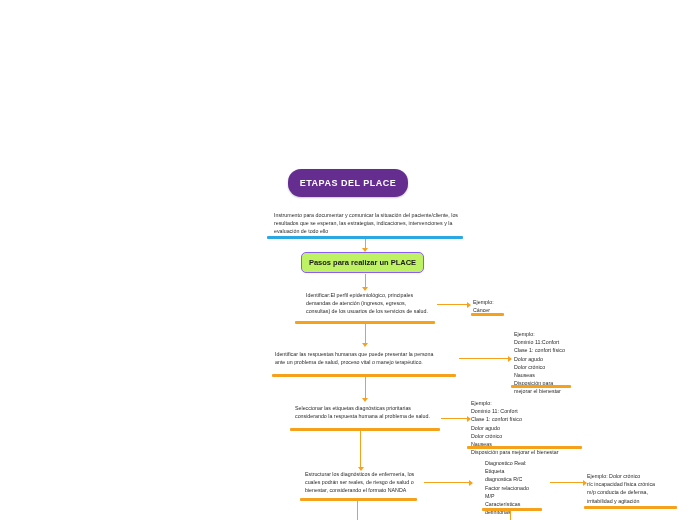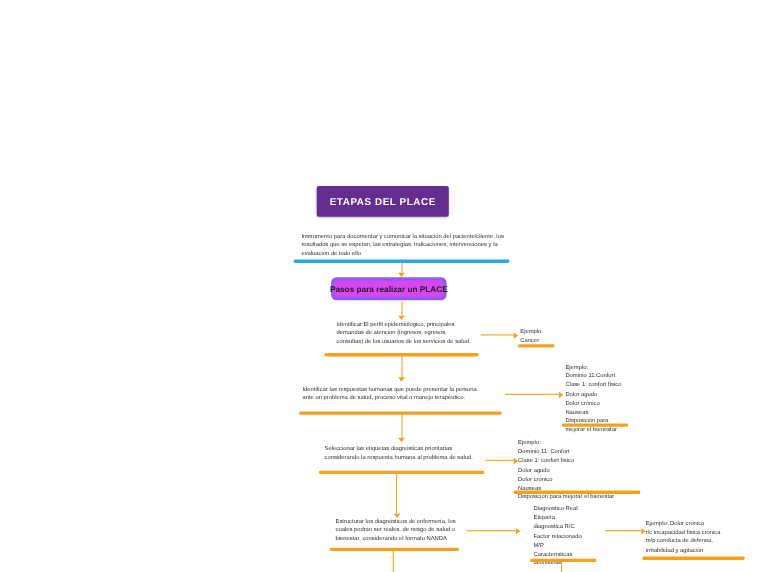--- a/index.html
+++ b/index.html
@@ -25,42 +25,42 @@
     box-sizing: border-box;
   }
 
   
   .title-pill {
     left: 288px;
     top: 169px;
     width: 120px;
     height: 28px;
     background: #662d91;
-    border-radius: 2px;
+    border-radius: 13px;
     display: flex;
     align-items: center;
     justify-content: center;
     box-shadow: 0 1px 2px rgba(0,0,0,0.22);
   }
   .title-pill span {
     color: #ffffff;
     font-size: 9px;
     font-weight: bold;
     letter-spacing: 0.5px;
     white-space: nowrap;
   }
 
   
   .orange-pill {
     left: 301px;
     top: 252px;
-    width: 105px;
+    width: 123px;
     height: 21px;
-    background: #d946ef;
-    border: 3px solid #8b5cf6;
+    background: #bef264;
+    border: 1px solid #8b5cf6;
     border-radius: 5px;
     display: flex;
     align-items: center;
     justify-content: center;
   }
   .orange-pill span {
     color: #1a1a1a;
     font-size: 7.5px;
     font-weight: bold;
     white-space: nowrap;

